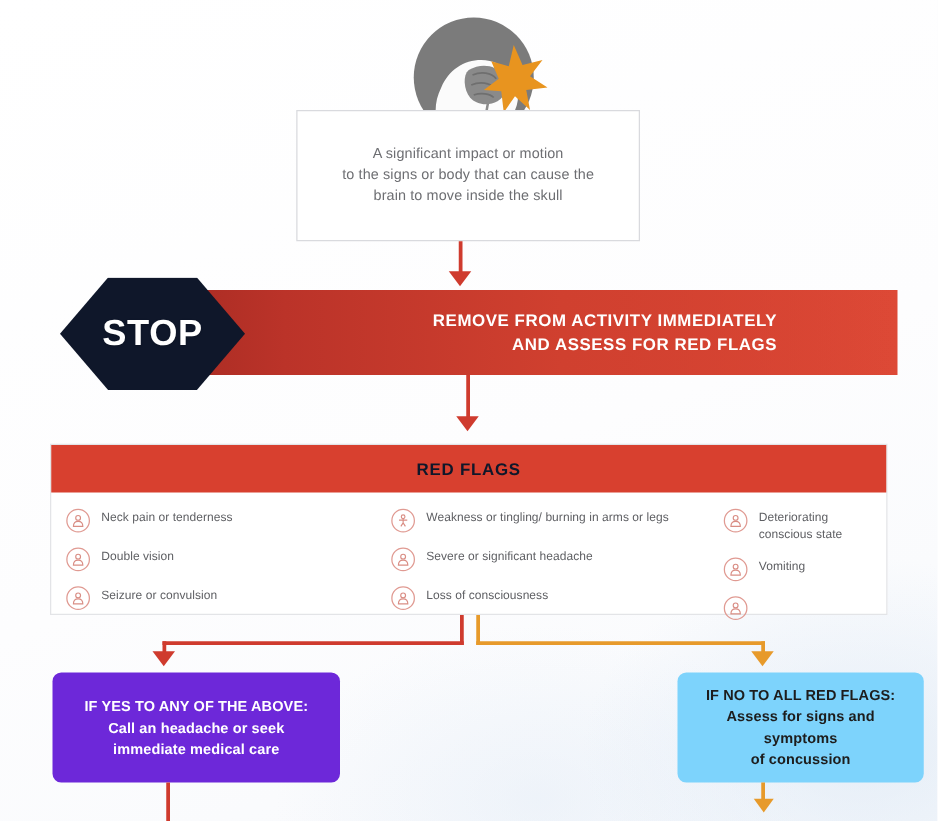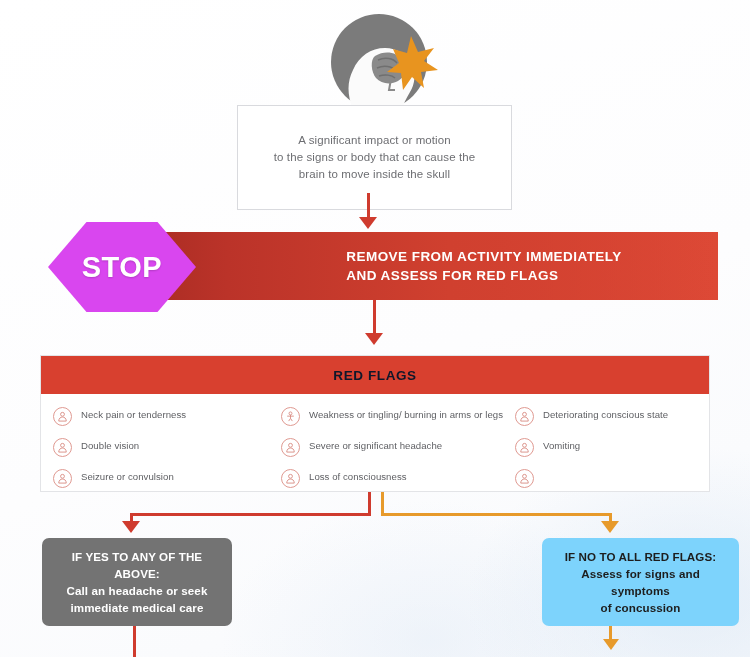--- a/index.html
+++ b/index.html
@@ -17,21 +17,21 @@
     pointer-events:none;
   }
 
   
   .head-art{position:absolute;left:323px;top:8px;width:118px;height:112px;}
 
   
   .def-box{
     position:absolute;left:237px;top:88px;width:275px;height:105px;
     background:#ffffff;border:1px solid #d9dade;box-sizing:border-box;
-    display:flex;align-items:center;justify-content:center;margin-top:17px;
+    display:flex;align-items:center;justify-content:center;
   }
   .def-text{
     text-align:center;color:#6d6e72;font-size:11.5px;line-height:17px;
     padding:0 14px;letter-spacing:.1px;
   }
 
   
   .vline{position:absolute;background:#cf3b2e;width:3px;}
   .vline.orange{background:#e79a2b;}
   .arrow-d{
@@ -49,64 +49,64 @@
     position:absolute;left:120px;top:232px;width:598px;height:68px;
     background:linear-gradient(90deg,#a52a22 0%,#bb3329 18%,#d0402f 55%,#d8443200 100%),
                linear-gradient(90deg,#a52a22 0%,#d94433 60%,#dd4936 100%);
   }
   .stop-band-inner{
     position:absolute;inset:0;display:flex;align-items:center;justify-content:center;
     padding-left:130px;box-sizing:border-box;
   }
   .stop-band-text{
     color:#fff;font-weight:bold;font-size:13.5px;line-height:19px;
-    text-align:left;letter-spacing:.45px;
+    text-align:right;letter-spacing:.45px;
   }
   .hexagon{
     position:absolute;left:48px;top:222px;width:148px;height:90px;
-    background:#d946ef;
+    background:#0f172a;
     clip-path:polygon(26% 0%,74% 0%,100% 50%,74% 100%,26% 100%,0% 50%);
     display:flex;align-items:center;justify-content:center;
   }
   .hexagon span{
     color:#fff;font-weight:bold;font-size:29px;letter-spacing:.5px;
     text-shadow:0 1px 2px rgba(0,0,0,.18);
   }
 
   
   .rf-panel{
     position:absolute;left:40px;top:355px;width:670px;height:137px;
     background:#ffffff;border:1px solid #e3e4e7;box-sizing:border-box;
   }
   .rf-header{
     height:38px;background:#d8402f;display:flex;align-items:center;justify-content:center;
   }
   .rf-header span{
     color:#0f172a;font-weight:bold;font-size:13.5px;letter-spacing:.6px;
   }
-  .rf-cols{display:flex;padding:14px 10px 0 12px;box-sizing:border-box;}
+  .rf-cols{display:flex;padding:14px 10px 0 12px;box-sizing:border-box;gap:32px;}
   .rf-col{flex:1;padding-right:6px;}
   .rf-col.c1{flex:0 0 222px;}
   .rf-col.c2{flex:0 0 228px;}
   .rf-item{display:flex;align-items:flex-start;margin-bottom:13px;}
   .rf-icon{
     flex:0 0 19px;width:19px;height:19px;border-radius:50%;
     border:1.3px solid #e09a92;box-sizing:border-box;
     display:flex;align-items:center;justify-content:center;margin-right:9px;margin-top:-1px;
   }
   .rf-label{
     font-size:9.6px;color:#5e5f63;line-height:12.5px;padding-top:1px;letter-spacing:.05px;
   }
 
   
   .out-box{
     position:absolute;border-radius:7px;display:flex;align-items:center;justify-content:center;
   }
   .out-red{
-    left:42px;top:538px;width:190px;height:88px;background:#737373;
+    left:42px;top:538px;width:230px;height:88px;background:#6d28d9;
   }
   .out-red .out-text{color:#ffffff;}
   .out-orange{
     left:512px;top:538px;width:197px;height:88px;background:#7dd3fc;margin-left:30px;
   }
   .out-orange .out-text{color:#1d1d1d;}
   .out-text{
     text-align:center;font-size:11.6px;line-height:17px;font-weight:bold;letter-spacing:.1px;
     padding:0 10px;
   }

